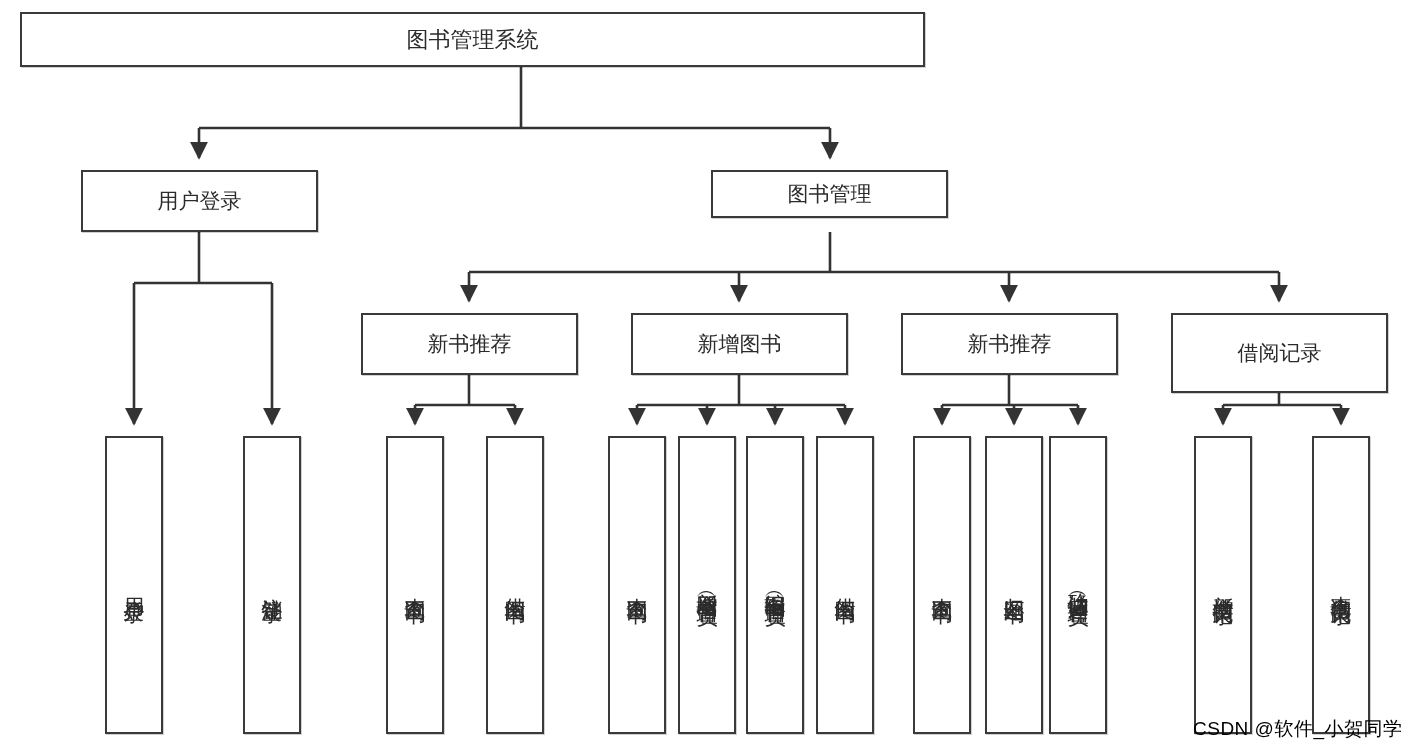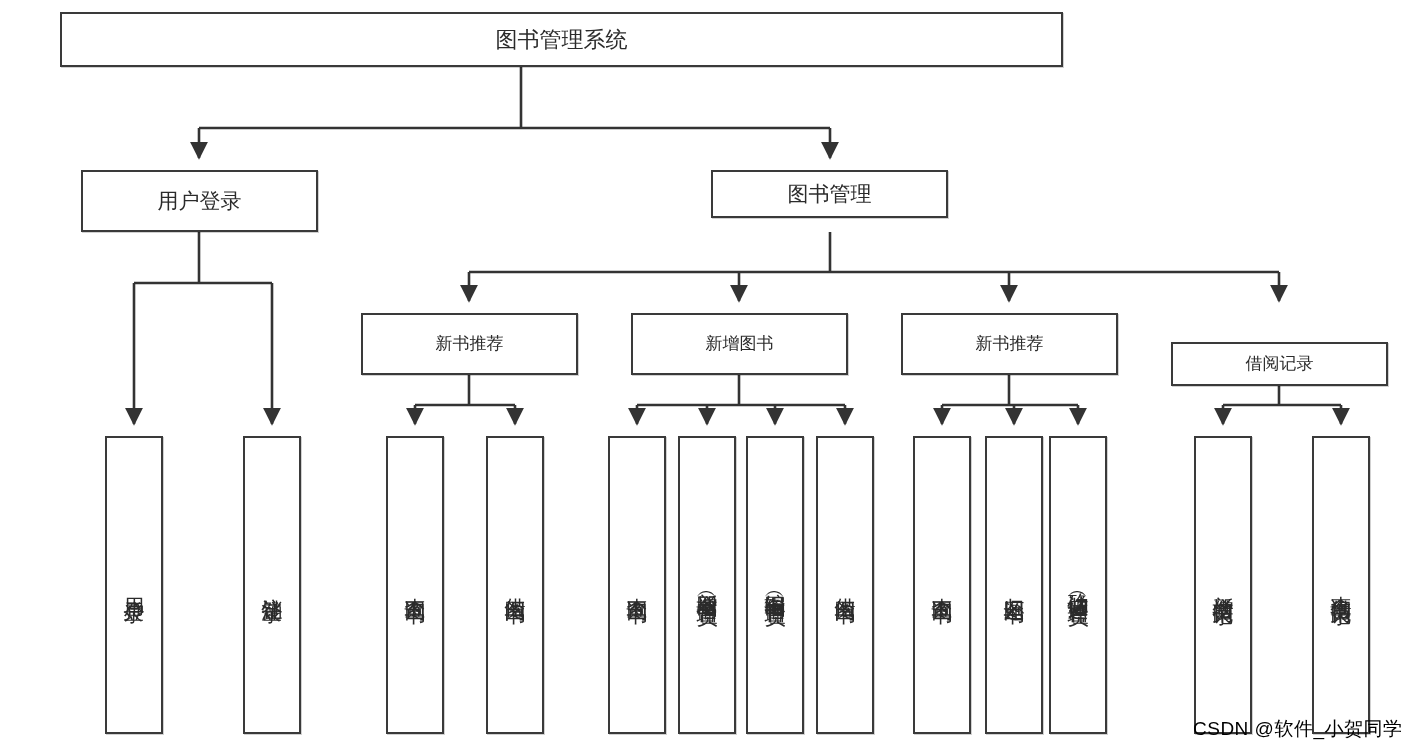--- a/index.html
+++ b/index.html
@@ -35,21 +35,21 @@
     box-shadow: 1px 1px 0 rgba(0,0,0,0.18);
   }
   .node .lbl {
     display: block;
     text-align: center;
     line-height: 1.18;
     white-space: nowrap;
   }
   .node-root .lbl { font-size: 22px; }
   .node-l2 .lbl   { font-size: 21px; }
-  .node-l3 .lbl   { font-size: 17px; }
+  .node-l3 .lbl   { font-size: 21px; }
   .node-leaf {
     writing-mode: vertical-rl;
     text-orientation: upright;
   }
   .node-leaf .lbl {
     font-size: 21px;
     writing-mode: vertical-rl;
     text-orientation: upright;
     letter-spacing: 2px;
     line-height: 1.05;
@@ -111,41 +111,41 @@
       <path d="M 1014 405 L 1014 424" marker-end="url(#arrow)"></path>
       <path d="M 1078 405 L 1078 424" marker-end="url(#arrow)"></path>
 
       <path d="M 1279 375 L 1279 405"></path>
       <path d="M 1223 405 L 1341 405"></path>
       <path d="M 1223 405 L 1223 424" marker-end="url(#arrow)"></path>
       <path d="M 1341 405 L 1341 424" marker-end="url(#arrow)"></path>
     </g>
   </svg>
 
-  <div class="node node-root" style="left:20px; top:12px; width:1003px; height:55px;margin-left:40px;">
+  <div class="node node-root" style="left:20px; top:12px; width:905px; height:55px;">
     <span class="lbl">图书管理系统</span>
   </div>
 
   <div class="node node-l2" style="left:81px; top:170px; width:237px; height:62px;">
     <span class="lbl">用户登录</span>
   </div>
   <div class="node node-l2" style="left:711px; top:170px; width:237px; height:48px;">
     <span class="lbl">图书管理</span>
   </div>
 
   <div class="node node-l3" style="left:361px; top:313px; width:217px; height:62px;">
     <span class="lbl">新书推荐</span>
   </div>
   <div class="node node-l3" style="left:631px; top:313px; width:217px; height:62px;">
     <span class="lbl">新增图书</span>
   </div>
   <div class="node node-l3" style="left:901px; top:313px; width:217px; height:62px;">
     <span class="lbl">新书推荐</span>
   </div>
-  <div class="node node-l3" style="left:1171px; top:313px; width:217px; height:44px;margin-top:29px;">
+  <div class="node node-l3" style="left:1171px; top:313px; width:217px; height:80px;">
     <span class="lbl">借阅记录</span>
   </div>
 
   <div class="node node-leaf" style="left:105px; top:436px; width:58px; height:298px;">
     <span class="lbl">用户登录</span>
   </div>
   <div class="node node-leaf" style="left:243px; top:436px; width:58px; height:298px;">
     <span class="lbl">注销登录</span>
   </div>
 

